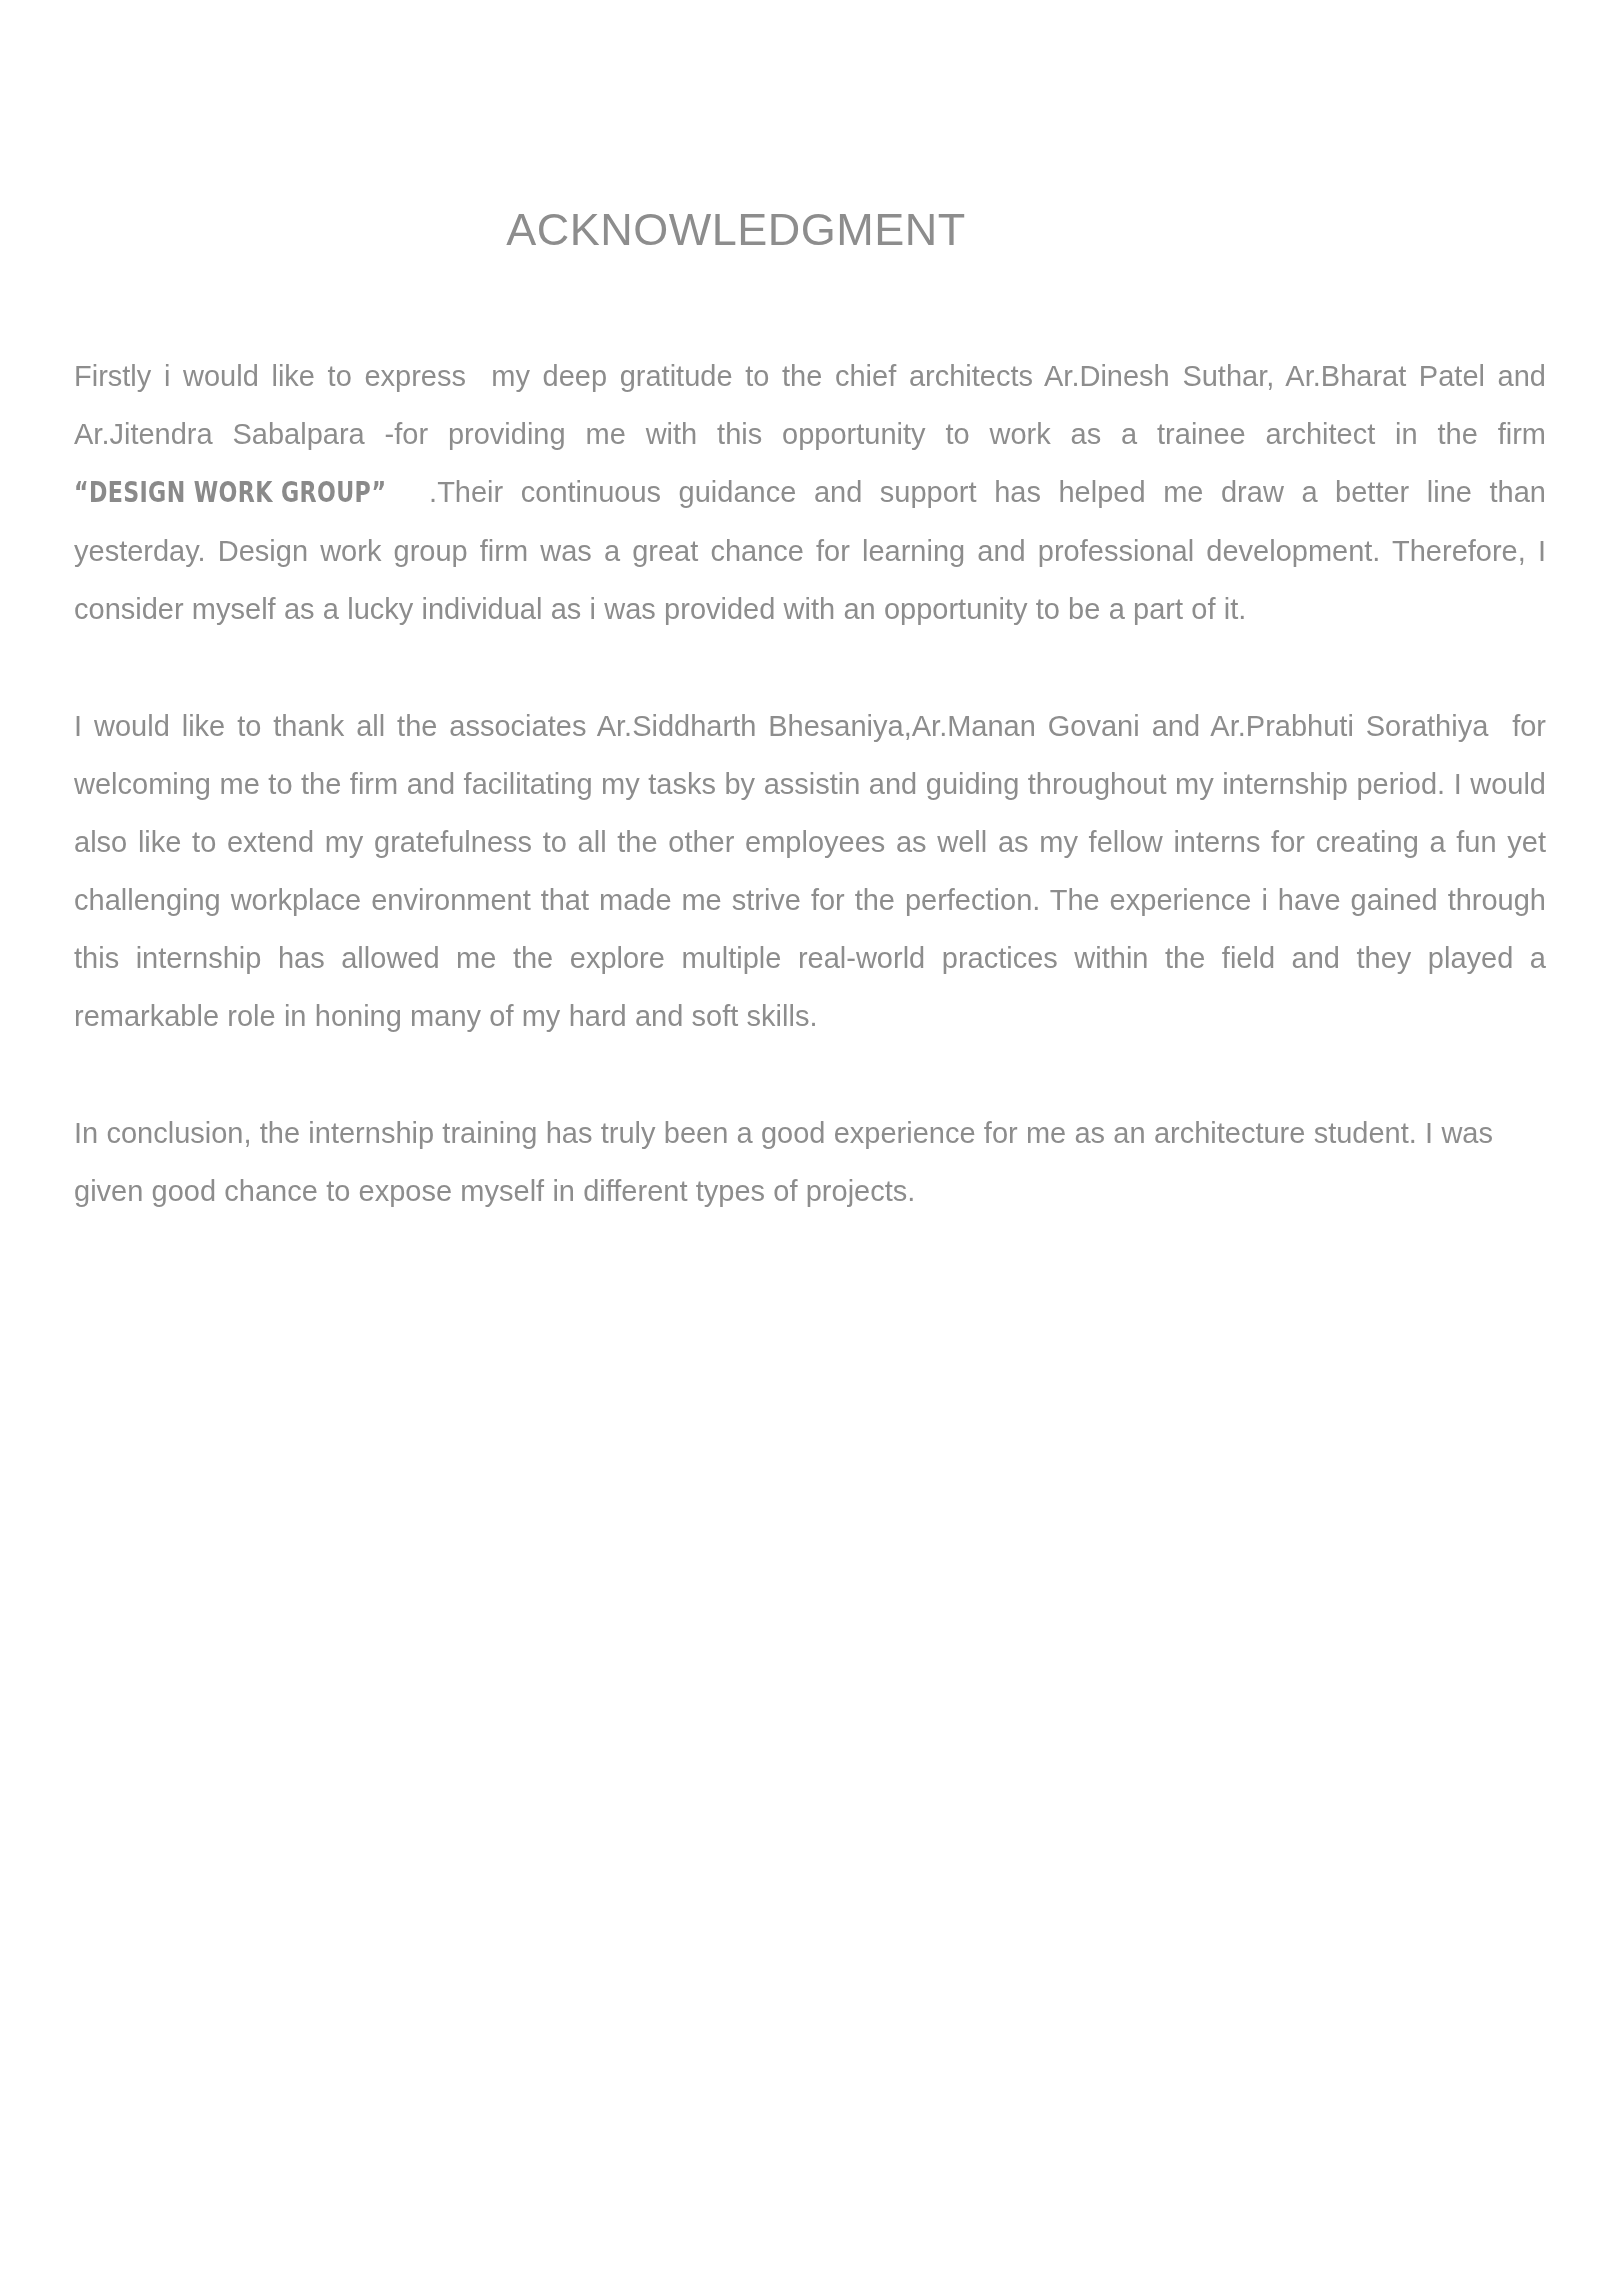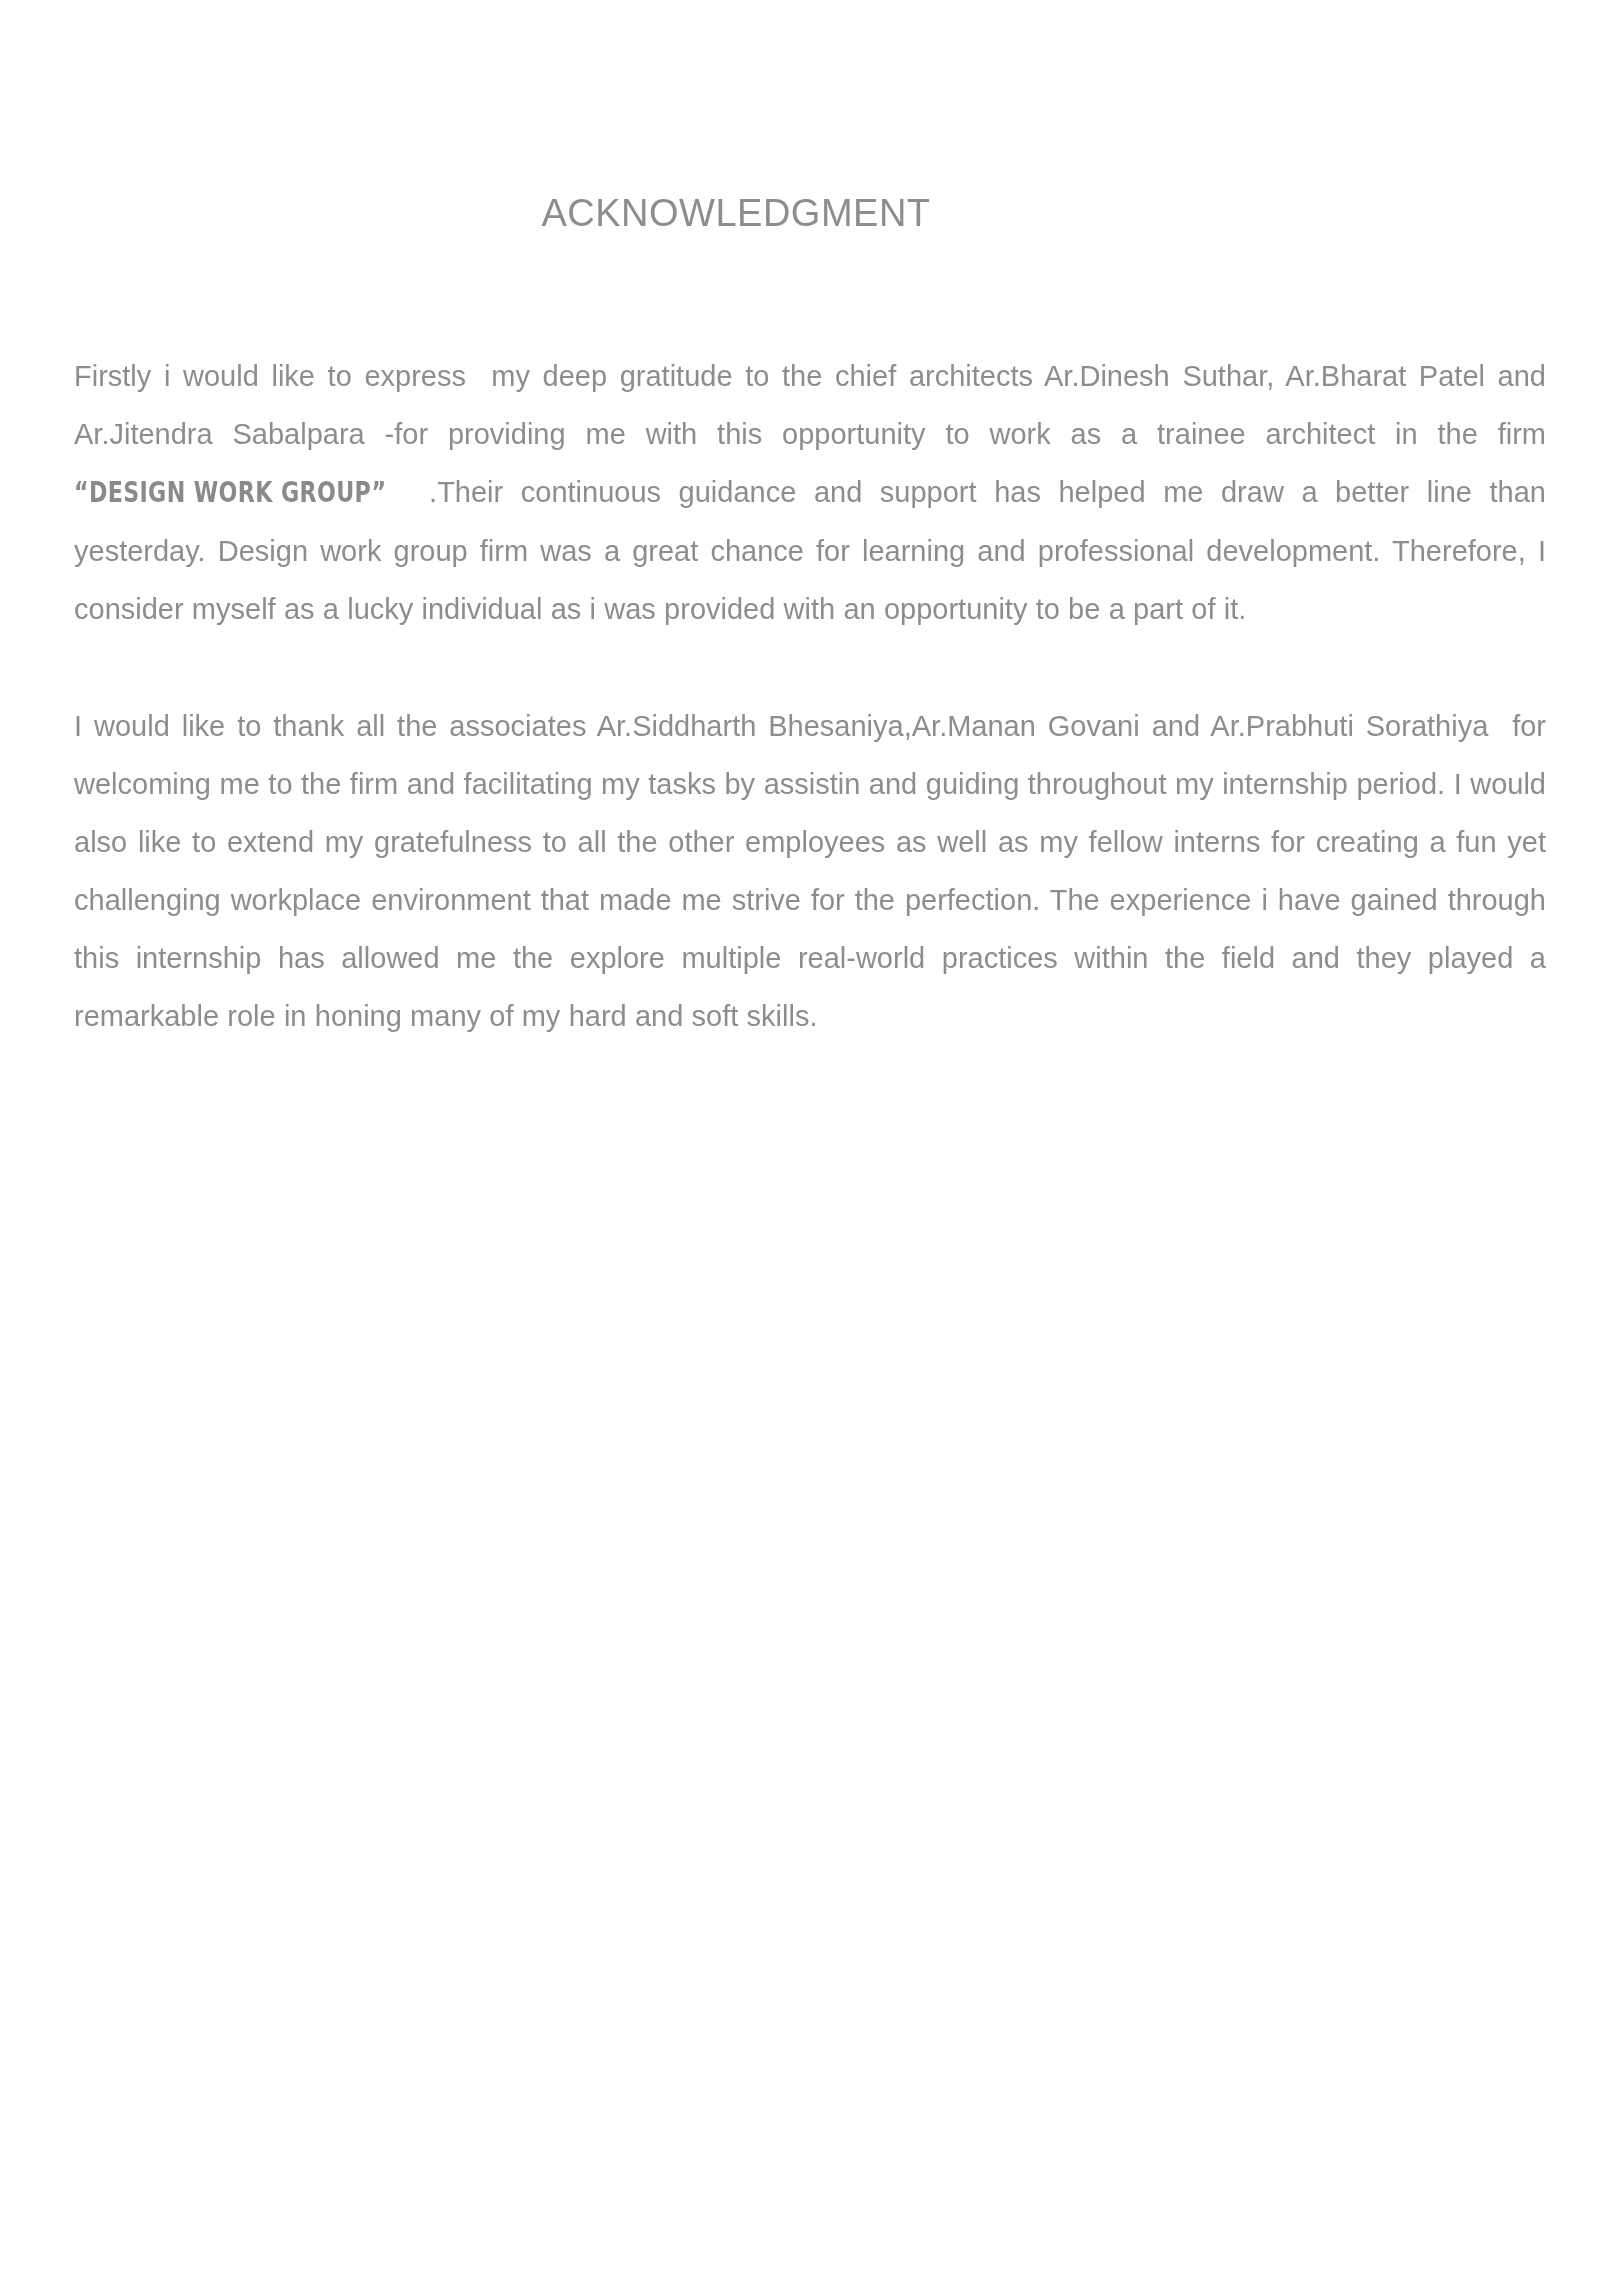--- a/index.html
+++ b/index.html
@@ -17,26 +17,26 @@
   }
   .page {
     position: relative;
     width: 1620px;
     height: 2292px;
     background: #ffffff;
     box-sizing: border-box;
   }
   .page-title {
     position: absolute;
-    top: 166px;
+    top: 173px;
     left: 0;
     width: 1472px;
     text-align: center;
     font-family: "Liberation Sans", "DejaVu Sans", sans-serif;
-    font-size: 38px;
+    font-size: 45px;
     font-weight: 400;
     letter-spacing: 0.5px;
     color: #8d8d8d;
     line-height: 1.2;
   }
   .body-block {
     position: absolute;
     top: 347px;
     left: 74px;
     width: 1472px;
@@ -78,17 +78,18 @@
 
   <h1 class="page-title">ACKNOWLEDGMENT</h1>
 
   <div class="body-block">
 
     <p class="para"><span>Firstly i would like to express  my deep gratitude to the chief architects Ar.Dinesh Suthar, Ar.Bharat Patel and Ar.Jitendra Sabalpara -for providing me with this opportunity to work as a trainee architect in the firm </span><span class="firm-name">“DESIGN WORK GROUP”</span><span>.Their continuous guidance and support has helped me draw a better line than yesterday. Design work group firm was a great chance for learning and professional development. Therefore, I consider myself as a lucky individual as i was provided with an opportunity to be a part of it.</span></p>
 
     <p class="para">I would like to thank all the associates Ar.Siddharth Bhesaniya,Ar.Manan Govani and Ar.Prabhuti Sorathiya  for welcoming me to the firm and facilitating my tasks by assistin and guiding throughout my internship period. I would also like to extend my gratefulness to all the other employees as well as my fellow interns for creating a fun yet challenging workplace environment that made me strive for the perfection. The experience i have gained through this internship has allowed me the explore multiple real-world practices within the field and they played a remarkable role in honing many of my hard and soft skills.</p>
 
 
+    <p class="para no-justify">In conclusion, the internship training has truly been a good experience for me as an architecture student. I was given good chance to expose myself in different types of projects.</p>
 
   </div>
 
 </div>
 
 
 </body></html>

